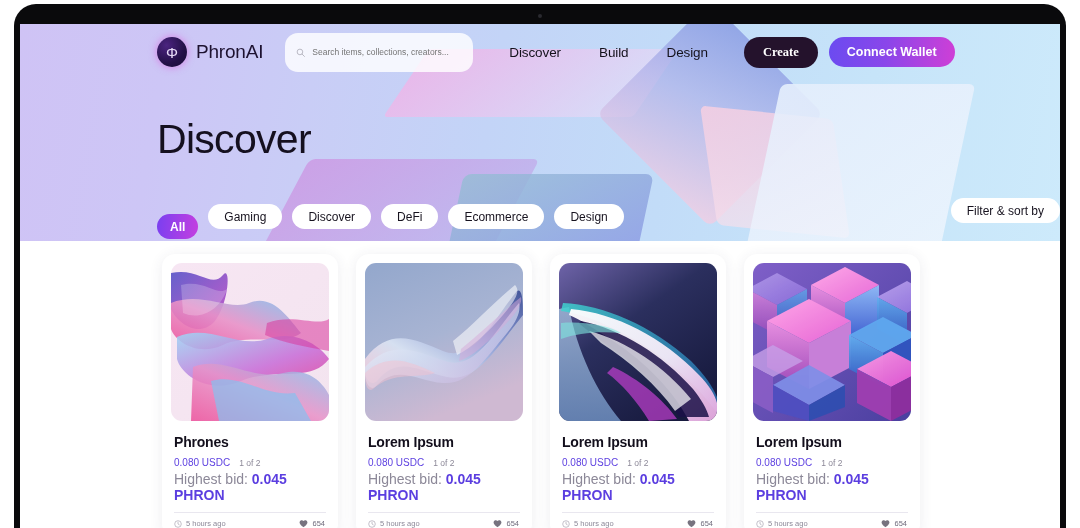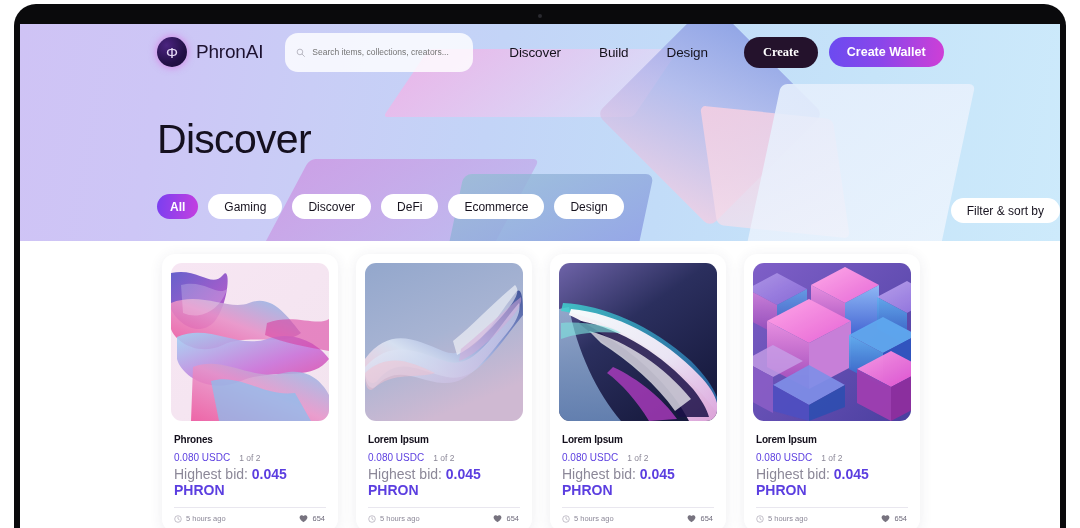--- a/index.html
+++ b/index.html
@@ -163,21 +163,21 @@
   .chip {
     background: #fff; color: #17131f;
     font-size: 12px; border: 0;
     border-radius: 14px; height: 25px;
     padding: 0 16px; cursor: pointer;
     white-space: nowrap;
     font-family: "Liberation Sans", sans-serif;
   }
   .chip.active {
     background: linear-gradient(95deg, #7a3ff0, #c43fe0);
-    color: #fff; font-weight: bold; padding: 0 13px;
+    color: #fff; font-weight: bold; padding: 0 13px; margin-top: 20px;
   }
   #btn-filter-sort {
     position: absolute; right: 0; top: 4px;
     background: #fff; color: #17131f;
     font-size: 12px; border: 0;
     border-radius: 14px; height: 25px;
     padding: 0 16px; cursor: pointer;
     white-space: nowrap;
     font-family: "Liberation Sans", sans-serif;
   }
@@ -204,21 +204,21 @@
     flex: none;
   }
   .card-art {
     width: 158px; height: 158px;
     border-radius: 11px;
     overflow: hidden;
     position: relative;
   }
   .card-art svg { display: block; }
   .card-title {
-    font-size: 10px; color: #130f1c;
+    font-size: 14px; color: #130f1c;
     font-weight: bold; letter-spacing: -.2px;
     margin: 13px 0 0 3px;
   }
   .card-price-row {
     display: flex; align-items: baseline; gap: 9px;
     margin: 7px 0 0 3px;
   }
   .card-price { font-size: 10px; font-weight: normal; color: #5b3ee0; }
   .card-edition { font-size: 8.5px; color: #8c8898; }
   .card-bid {
@@ -282,21 +282,21 @@
           <input id="search-input" type="text" placeholder="Search items, collections, creators..." style="">
         </div>
 
         <div id="nav-links">
           <a class="nav-link">Discover</a>
           <a class="nav-link">Build</a>
           <a class="nav-link">Design</a>
         </div>
 
         <button id="btn-create">Create</button>
-        <button id="btn-connect-wallet">Create Wallet</button>
+        <button id="btn-connect-wallet">Connect Wallet</button>
       </div>
 
       <h1 id="hero-title">Discover</h1>
 
       <div id="chips-row">
         <button class="chip active">All</button>
         <button class="chip">Gaming</button>
         <button class="chip">Discover</button>
         <button class="chip">DeFi</button>
         <button class="chip">Ecommerce</button>

